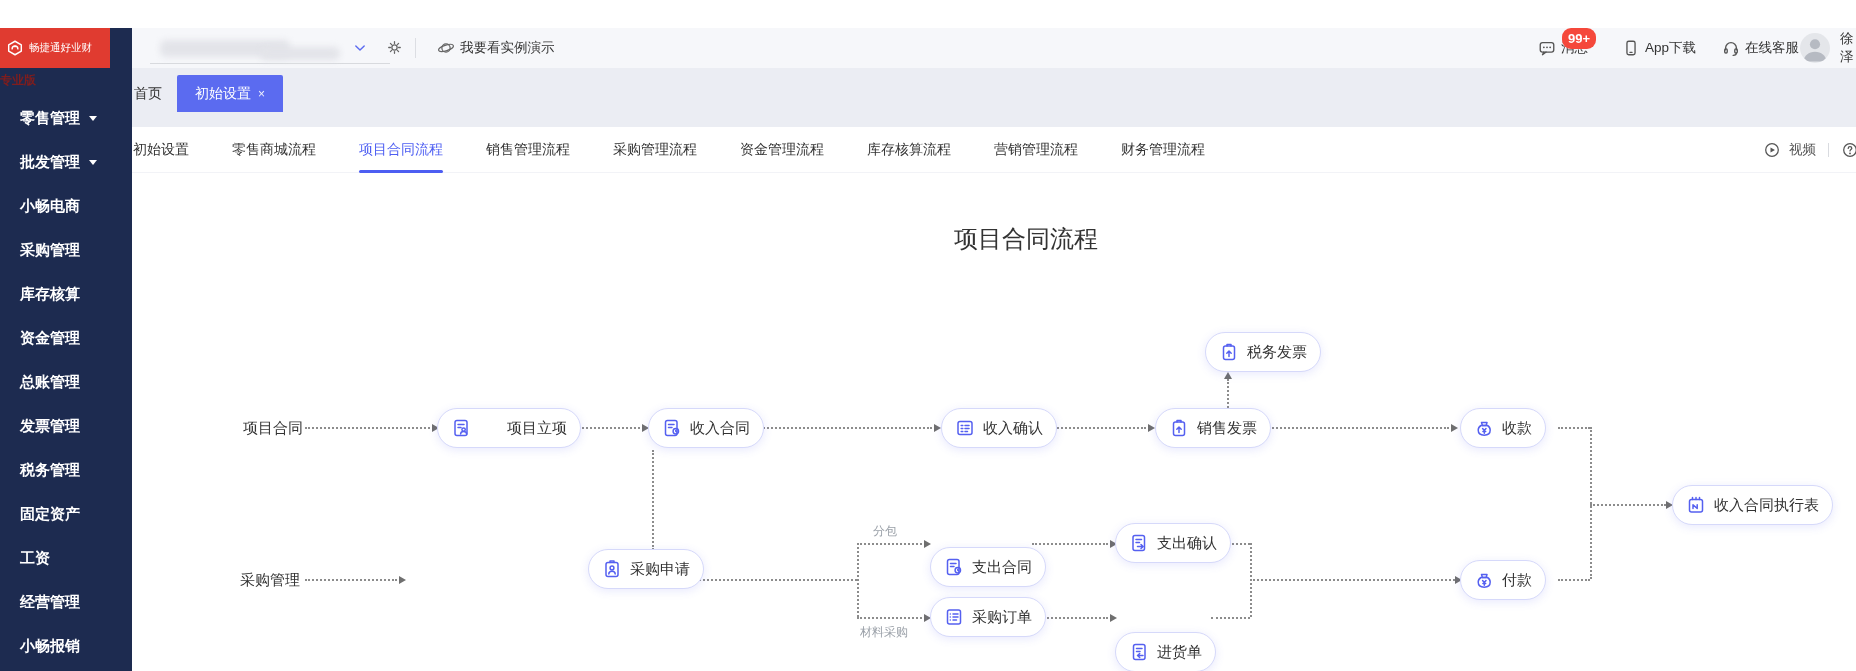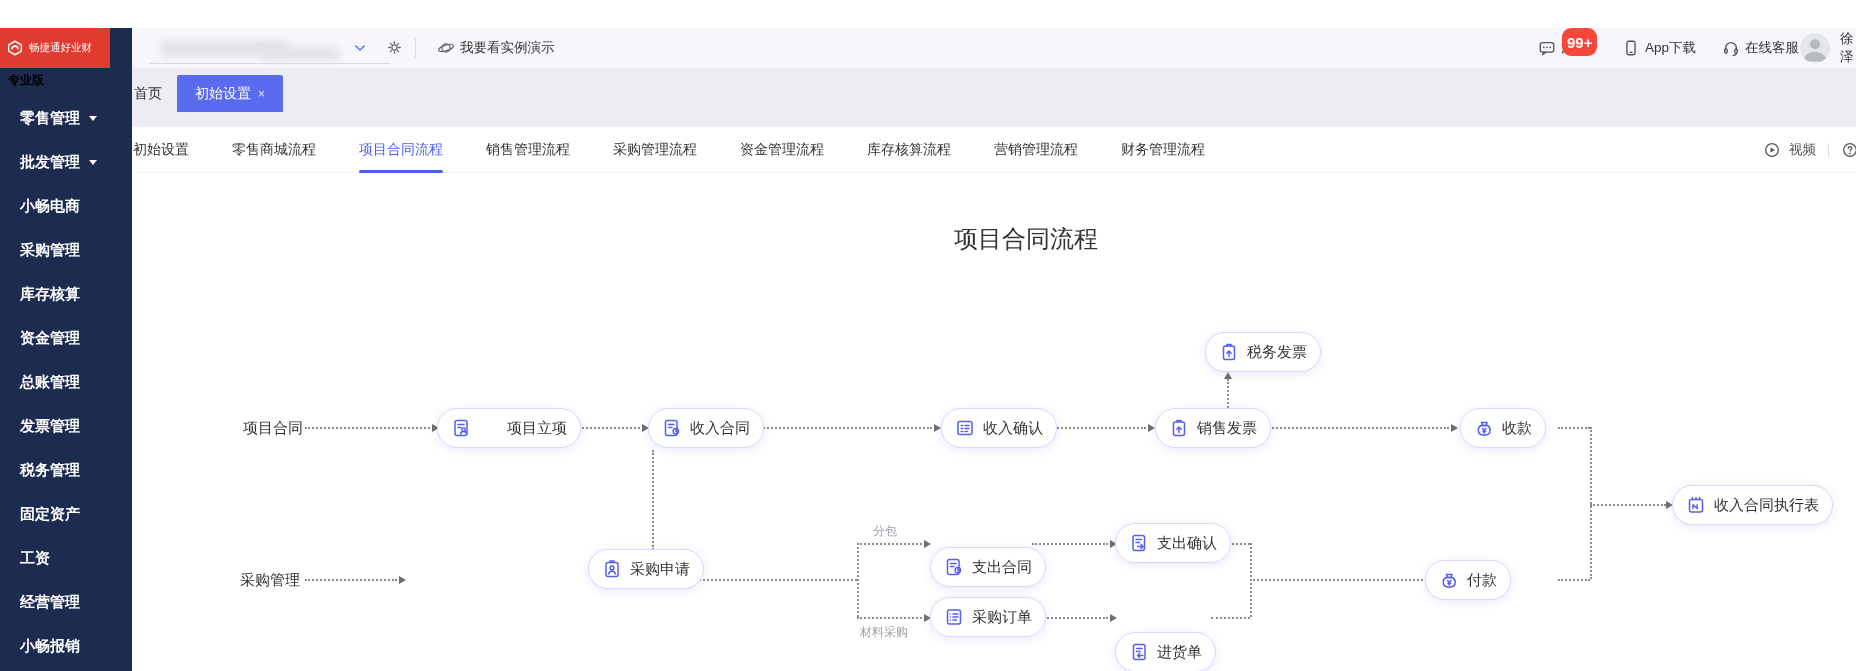--- a/index.html
+++ b/index.html
@@ -5,33 +5,33 @@
   * { margin:0; padding:0; box-sizing:border-box; }
   html,body { background:#fff; }
   body { font-family:"Liberation Sans","DejaVu Sans",sans-serif; }
   #app { position:relative; width:1856px; height:671px; overflow:hidden; background:#fff; }
 
   
   .topbar { position:absolute; left:110px; top:28px; width:1746px; height:40px; background:#f6f7fa; }
   .brand { position:absolute; left:0; top:28px; width:110px; height:40px; background:#e03b30; color:#fff;
            display:flex; align-items:center; gap:5px; padding:0 6px; z-index:6; }
   .brand-name { font-size:10.5px; white-space:nowrap; letter-spacing:0; }
-  .edition { position:absolute; left:8px; top:72px; color:#000000; font-size:12px; font-weight:700; z-index:6; }
+  .edition { position:absolute; left:0; top:72px; color:#7f1d1d; font-size:12px; font-weight:700; z-index:6; }
 
   .company-field { position:absolute; left:40px; top:6px; width:240px; height:30px; border-bottom:1px solid #d8dade; }
   .blur-blob { position:absolute; background:#e3e4e9; border-radius:6px; filter:blur(3px); }
   .bb1 { left:10px; top:6px; width:130px; height:17px; }
   .bb2 { left:110px; top:13px; width:80px; height:13px; }
   .tb-ico { width:18px; height:18px; display:inline-block; vertical-align:middle; }
   .tb-item { position:absolute; top:0; height:40px; display:flex; align-items:center; gap:5px; color:#333; font-size:13.5px; cursor:default; }
   .tb-div { position:absolute; top:10px; width:1px; height:20px; background:#dcdee3; }
   .chev { position:absolute; left:243px; top:13px; width:14px; height:14px; }
   .gear { position:absolute; left:276px; top:11px; width:17px; height:17px; }
-  .badge { position:absolute; left:1452px; top:0px; min-width:34px; height:28px; background:#f5483b; color:#fff;
-           font-size:15px; font-weight:700; border-radius:9px; display:flex; align-items:center; justify-content:center; padding:8px 5px; z-index:2; }
+  .badge { position:absolute; left:1452px; top:0px; min-width:34px; height:21px; background:#f5483b; color:#fff;
+           font-size:13px; font-weight:700; border-radius:9px; display:flex; align-items:center; justify-content:center; padding:8px 5px; z-index:2; }
   .avatar { position:absolute; left:1690px; top:5px; width:30px; height:30px; border-radius:50%; background:#e4e6ea; overflow:hidden; }
 
   
   .pagetab-row { position:absolute; left:110px; top:68px; width:1746px; height:59px; background:#ebedf3; }
   .tab-home { position:absolute; left:8px; top:7px; width:60px; height:37px; display:flex; align-items:center; justify-content:center;
               font-size:14px; color:#333; cursor:default; }
   .tab-active { position:absolute; left:67px; top:7px; width:106px; height:37px; background:#5b6bf0; border-radius:2px 2px 0 0;
                 color:#fff; font-size:14px; display:flex; align-items:center; justify-content:center; gap:7px; cursor:default; }
   .tab-close { font-size:12px; opacity:.9; }
 
@@ -414,21 +414,21 @@
           <use href="#sym-order-list"></use>
         </svg>
       <span>采购订单</span>
     </div>
     <div class="node" style="left:1005px;top:470px;margin-top:35px;">
       <svg viewBox="0 0 20 20">
           <use href="#sym-doc-arrow-in"></use>
         </svg>
       <span>进货单</span>
     </div>
-    <div class="node" style="left:1315px;top:433px;align-items:center;">
+    <div class="node" style="left:1350px;top:433px;align-items:center;">
       <svg viewBox="0 0 20 20">
           <use href="#sym-money-bag"></use>
         </svg>
       <span>付款</span>
     </div>
     <div class="node" style="left:1562px;top:358px;">
       <svg viewBox="0 0 20 20">
           <use href="#sym-calendar-report"></use>
         </svg>
       <span>收入合同执行表</span>

